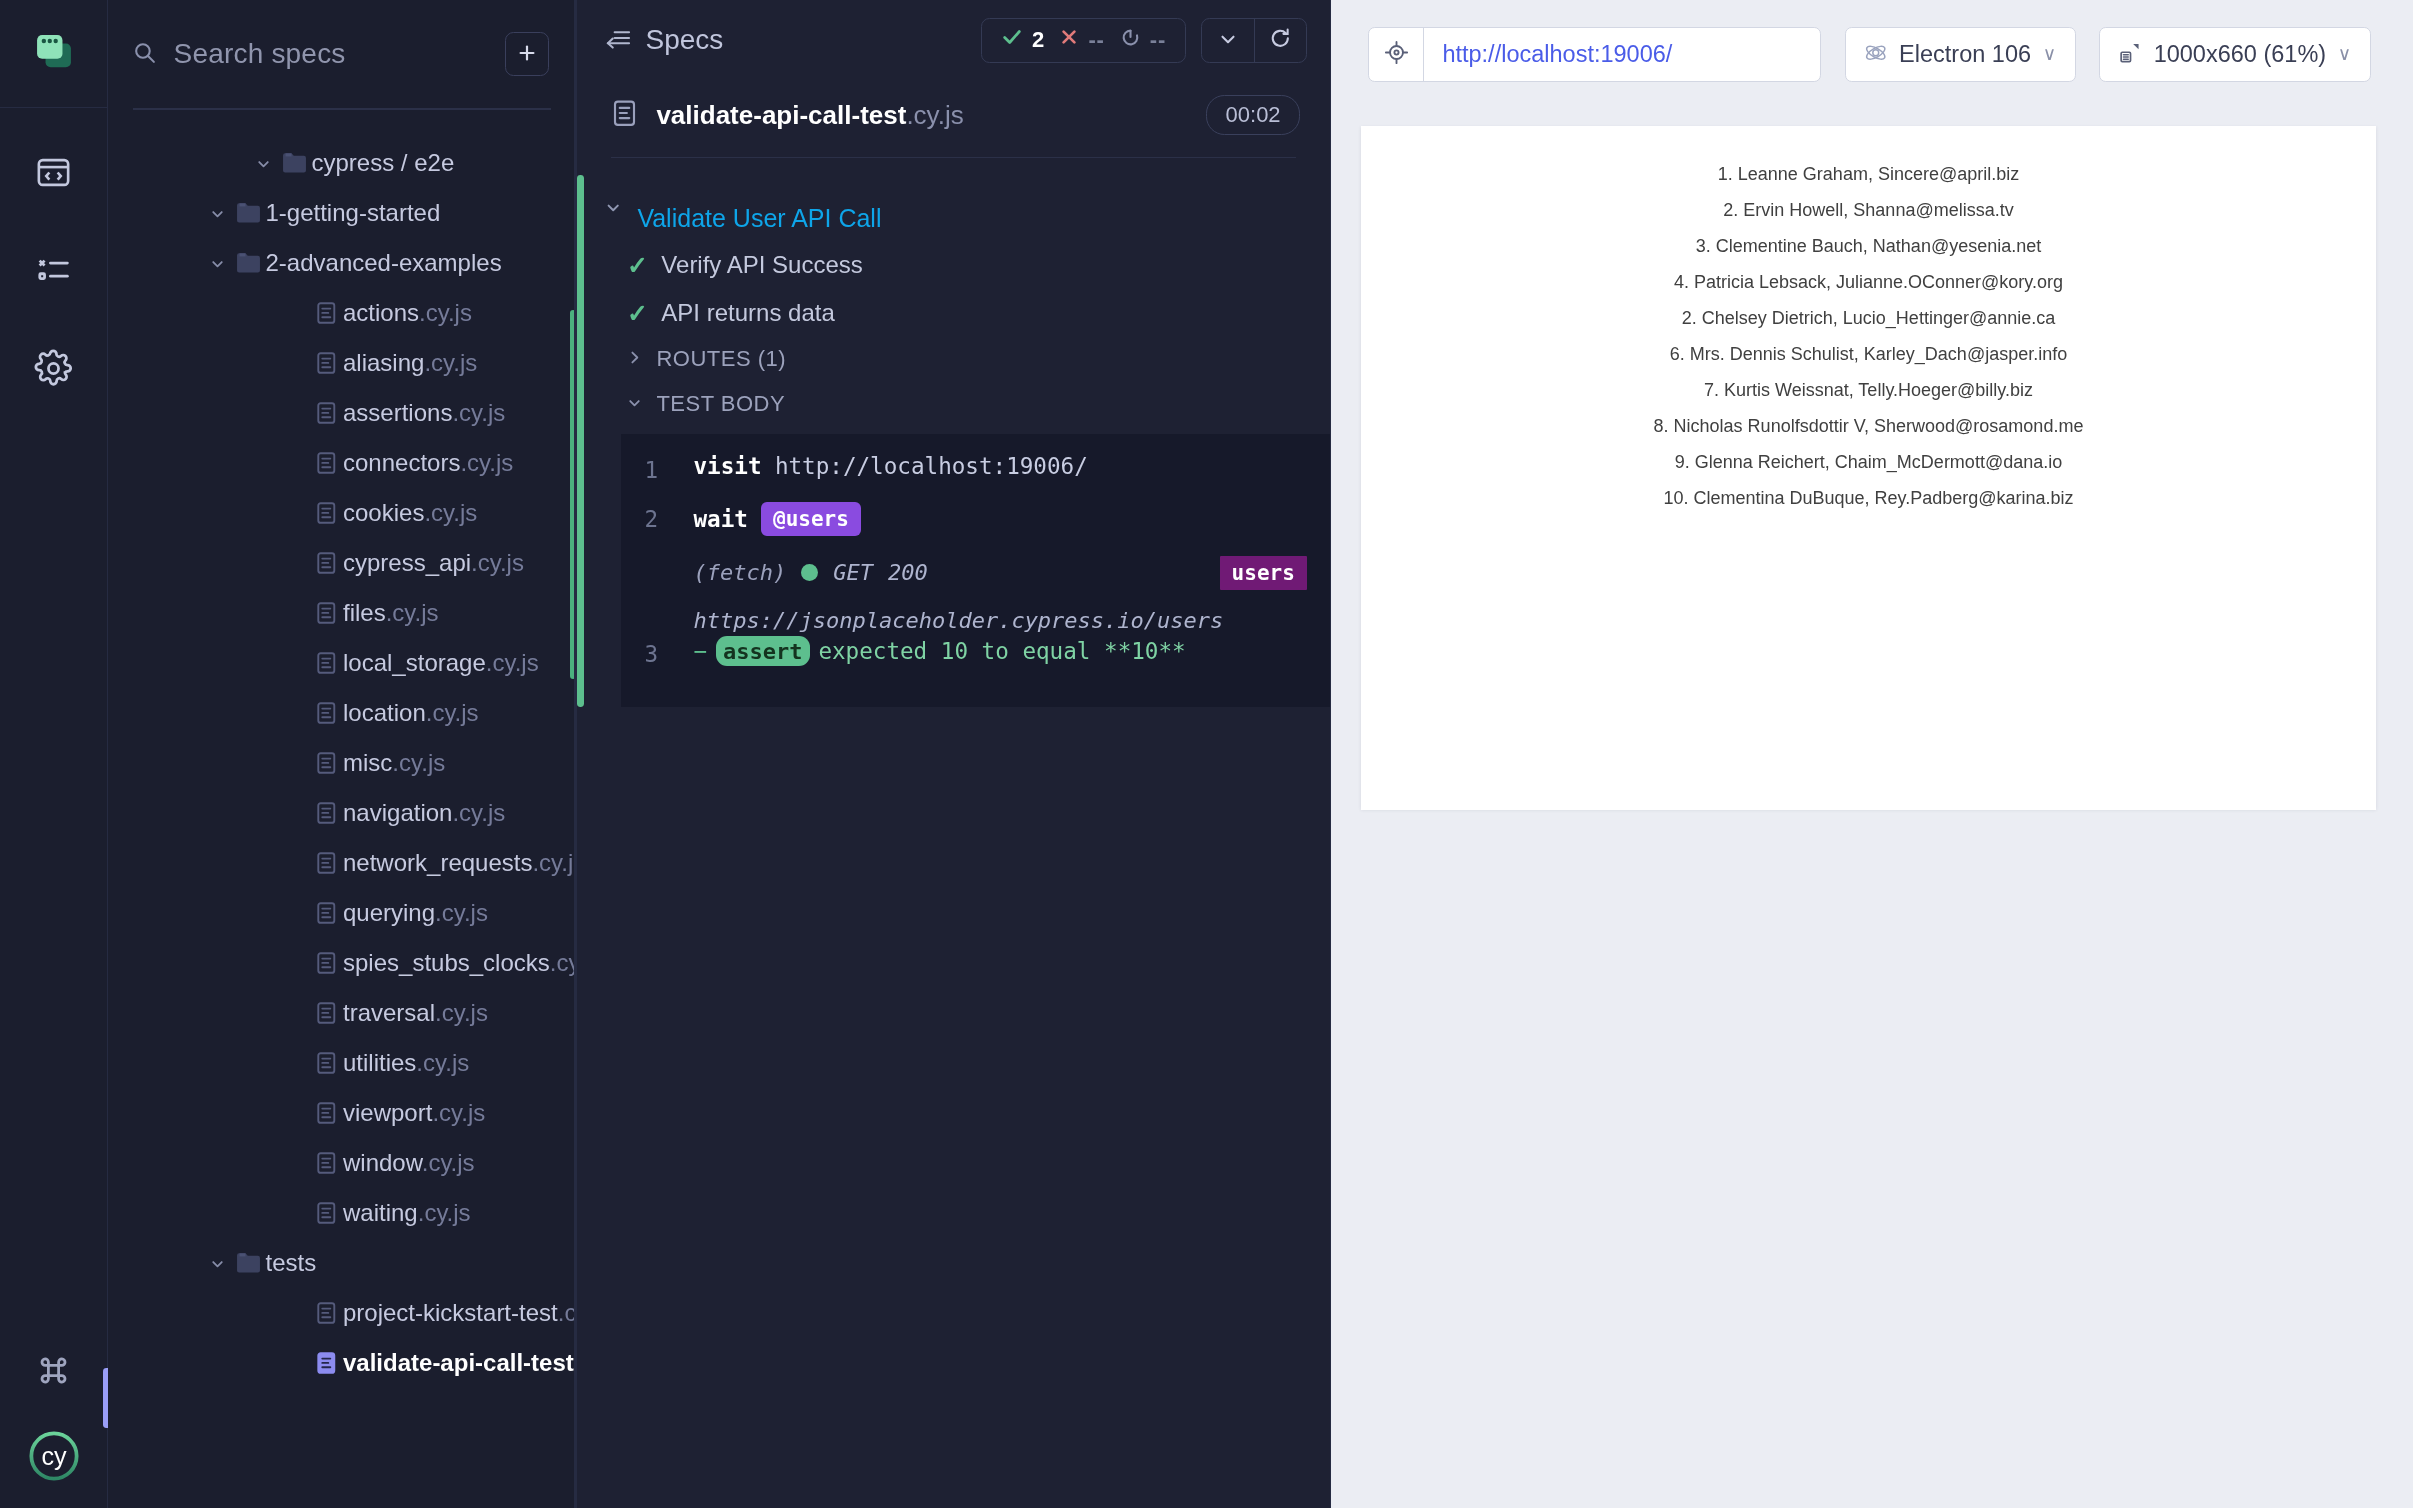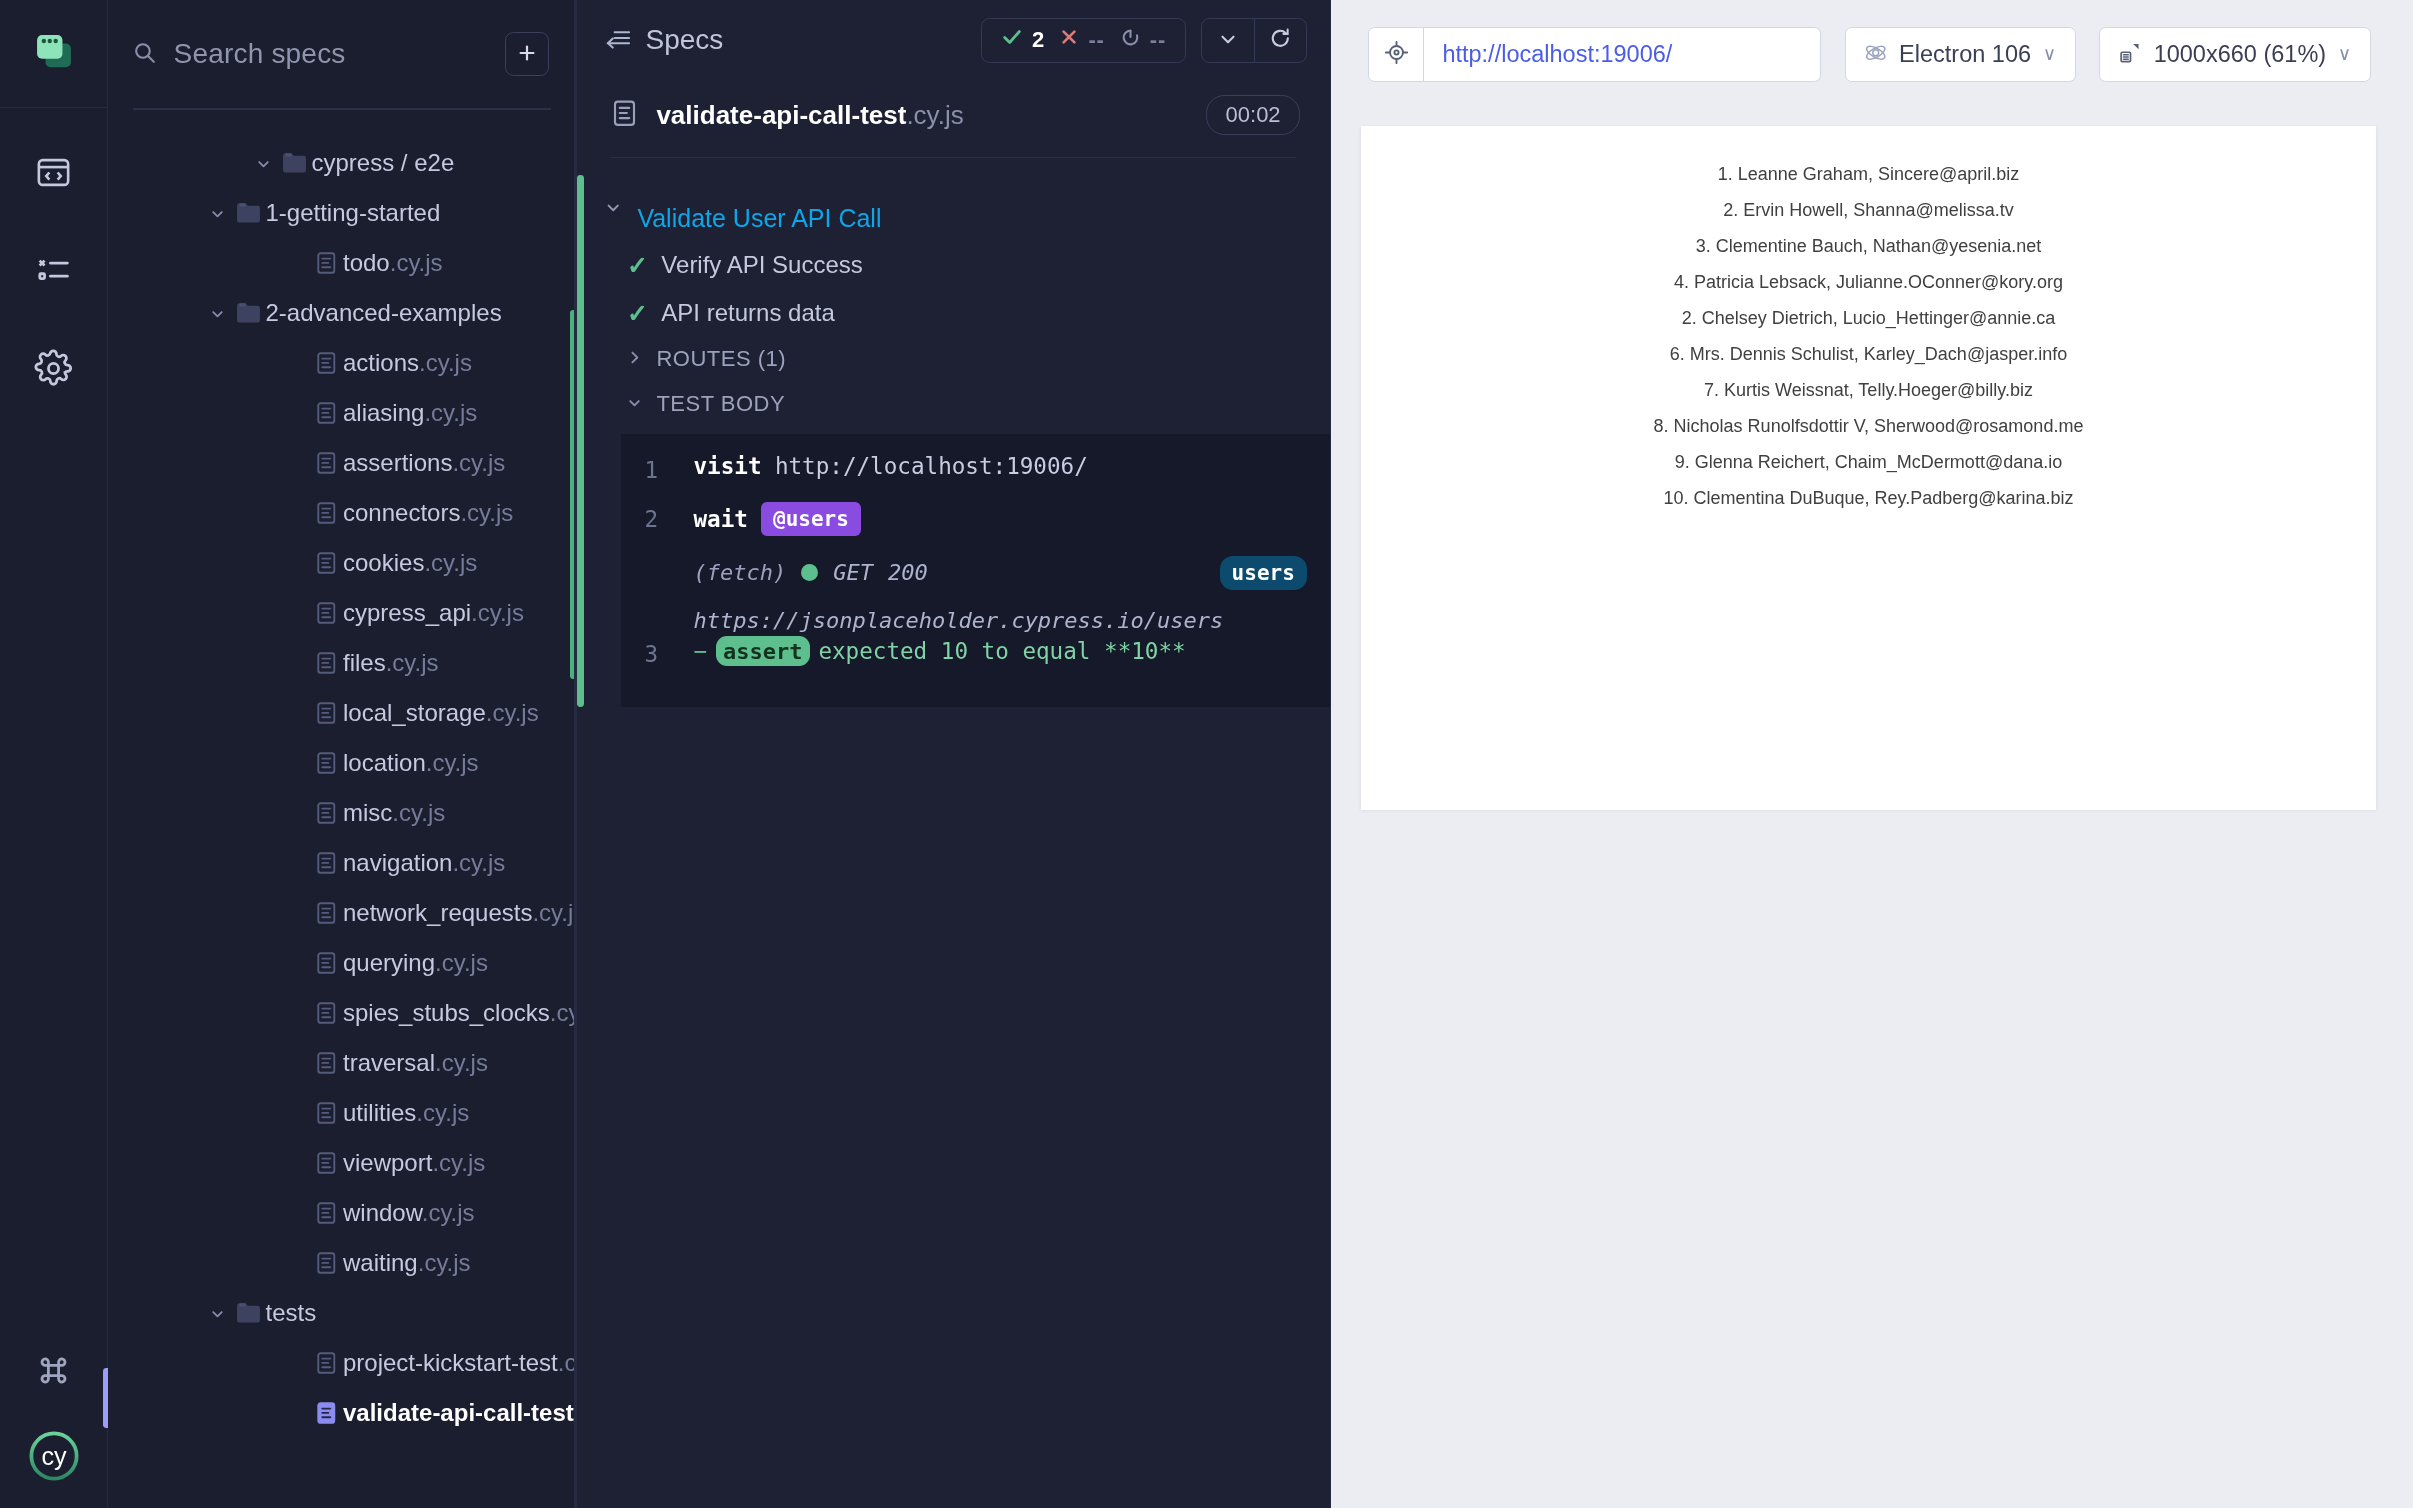--- a/index.html
+++ b/index.html
@@ -144,22 +144,22 @@
   .url { color: #C8CDE2; font-size: 22.6px; }
   .alias-chip {
     background: #8A4BE0; color: #FFFFFF; font-size: 21px;
     padding: 5px 11.7px; border-radius: 5.9px; font-weight: 600;
   }
   .xhr-line { display: flex; align-items: center; width: 100%; gap: 15px; padding: 5px 0; }
   .xhr-meta { color: #9BA1BC; font-style: italic; font-size: 22px; }
   .dot { width: 17px; height: 17px; border-radius: 50%; background: #5DBF8E; display: inline-block; }
   .xhr-status { color: #AEB4CE; font-style: italic; font-size: 22px; }
   .xhr-chip {
-    margin-left: auto; background: #0c4a6e; color: #FFF;
-    font-size: 21px; padding: 5px 11.7px; border-radius: 13px; font-weight: 600;
+    margin-left: auto; background: #701a75; color: #FFF;
+    font-size: 21px; padding: 5px 11.7px; border-radius: 1px; font-weight: 600;
   }
   .xhr-url { color: #AEB4CE; font-style: italic; font-size: 22px; width: 100%; padding-bottom: 3.4px; }
   .assert-line { display: flex; align-items: center; gap: 8.4px; }
   .dash { color: #5DBF8E; font-size: 22.6px; }
   .assert-chip { background: #5DBF8E; color: #14331F; font-size: 22px; font-weight: 700; padding: 2.5px 7.5px; border-radius: 11px; }
   .assert-txt { color: #7FD3A4; font-size: 22.6px; }
 
   
   .preview { flex: 1; background: #EBEDF3; display: flex; flex-direction: column; }
   .urlbar { height: 108px; display: flex; align-items: center; gap: 23.5px; padding: 0 37px; }
@@ -306,31 +306,20 @@
               <polyline points="6,10 12,16 18,10"></polyline>
             </svg>
           </span>
           <span class="ico">
             <svg width="25" height="22" viewBox="0 0 24 21" fill="#3C4260">
               <path d="M1 3.2a2 2 0 0 1 2-2h6.1l2.2 2.4H21a2 2 0 0 1 2 2v12a2 2 0 0 1-2 2H3a2 2 0 0 1-2-2z"></path>
               <path d="M3.4 1.2h5.7v3H3.4z" fill="#4A5173"></path>
             </svg>
           </span>
           <span class="label">1-getting-started</span>
-        </div>
-        <div class="row d2">
-          <span class="ico">
-            <svg width="22.6" height="24" viewBox="0 0 22 24" fill="none" stroke="#555B7C" stroke-width="1.9">
-              <rect x="3" y="2.2" width="16" height="19.6" rx="2.4"></rect>
-              <line x1="7" y1="7.6" x2="15" y2="7.6" stroke-linecap="round"></line>
-              <line x1="7" y1="11.9" x2="13" y2="11.9" stroke-linecap="round"></line>
-              <line x1="7" y1="16.2" x2="15" y2="16.2" stroke-linecap="round"></line>
-            </svg>
-          </span>
-          <span class="label">todo<span class="ext">.cy.js</span></span>
         </div>
         <div class="row folder d1">
           <span class="chev">
             <svg width="17" height="17" viewBox="0 0 24 24" fill="none" stroke="#868CA8" stroke-width="2.6" stroke-linecap="round" stroke-linejoin="round">
               <polyline points="6,10 12,16 18,10"></polyline>
             </svg>
           </span>
           <span class="ico">
             <svg width="25" height="22" viewBox="0 0 24 21" fill="#3C4260">
               <path d="M1 3.2a2 2 0 0 1 2-2h6.1l2.2 2.4H21a2 2 0 0 1 2 2v12a2 2 0 0 1-2 2H3a2 2 0 0 1-2-2z"></path>

